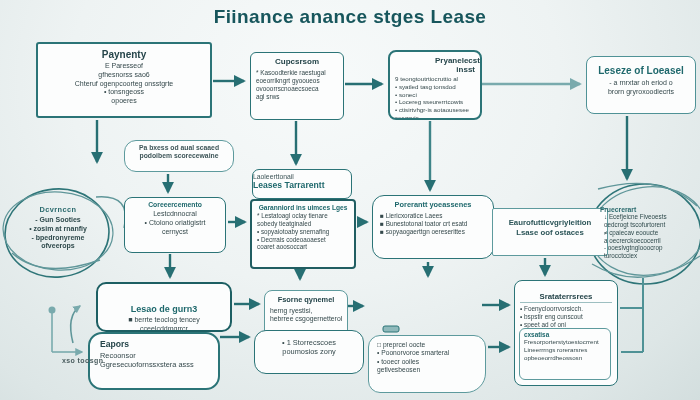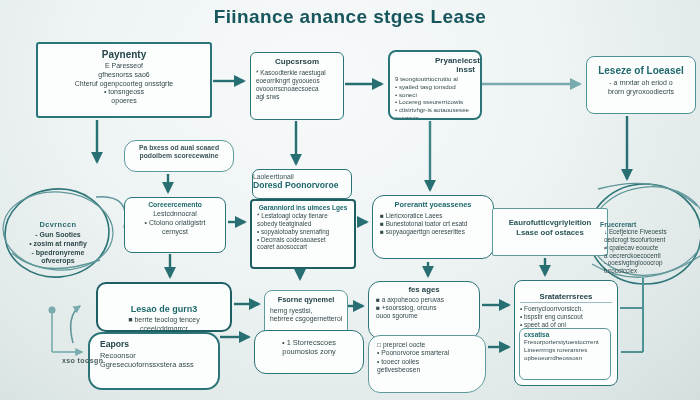--- a/index.html
+++ b/index.html
@@ -9,21 +9,21 @@
   .title{position:absolute;left:170px;top:6px;width:360px;text-align:center;
     font-size:19px;font-weight:bold;color:#17565c;letter-spacing:.4px;}
   .box{position:absolute;background:#fcfdfd;border:2px solid #2b7477;box-sizing:border-box;
     color:#35494c;overflow:hidden;}
   .bt{font-weight:bold;text-align:center;color:#25454a;}
   .bl{line-height:1.25;}
   .bl div{white-space:nowrap;}
   .ctr .bl{text-align:center;}
   .teal{color:#1e686c;}
   .ovaltext{position:absolute;background:transparent;color:#2f4a4c;}
-  .ovaltext .bt{color:#2c6b6e;margin-top:15px;}
+  .ovaltext .bt{color:#2c6b6e;}
   .ann{position:absolute;font-size:7px;font-weight:bold;color:#4a5d5f;letter-spacing:.4px;}
 </style>
 </head>
 <body>
 
 <div id="canvas">
 
   <svg id="wires" viewBox="0 0 700 400">
     <defs>
       <marker id="ad" markerWidth="5" markerHeight="5" refX="4.2" refY="2.5" orient="auto">
@@ -130,21 +130,21 @@
 
   <div class="box ctr" style="left:124px;top:140px;width:110px;height:32px;border-radius:12px;border:1.5px solid #5d9a9d;padding-top:3px;">
     <div class="bl" style="font-size:6.8px;font-weight:bold;color:#3d5558;">
         <div>Pa bxess od aual scaaed</div>
         <div>podoibem scorecewaine</div>
       </div>
   </div>
 
   <div class="box ctr" style="left:252px;top:169px;width:100px;height:30px;border-radius:7px;border-width:1.6px;padding-top:3px;">
     <div style="font-size:6.8px;color:#3d5558;">Laoleerttonail</div>
-    <div class="teal" style="font-size:8.6px;font-weight:bold;">Doresd Poonorvoroe</div>
+    <div class="teal" style="font-size:8.6px;font-weight:bold;">Leases Tarrarentt</div>
   </div>
 
   <div class="box" style="left:250px;top:199px;width:106px;height:70px;border-radius:4px;border:2px solid #215e62;padding:3px 5px;">
     <div class="bt teal" style="font-size:6.6px;">Garanniord ins uimces Lges</div>
     <div class="bl" style="font-size:6.3px;margin-top:1px;">
         <div>*  Lestatoagl oclay tienare</div>
         <div>sobedy tieatginaled</div>
         <div>•  sopyaiotoaby snernafing</div>
         <div>•  Decrrais codeoaoaeset</div>
         <div>coaret aoosoccart</div>
@@ -223,28 +223,20 @@
       </div>
   </div>
 
   <div class="box ctr" style="left:254px;top:330px;width:110px;height:44px;border-radius:12px;border-width:1.8px;padding-top:7px;">
     <div class="bl" style="font-size:7.4px;">
         <div>•  1 Storrecscoes</div>
         <div>poumosios zony</div>
       </div>
   </div>
 
-  <div class="box" style="left:368px;top:281px;width:112px;height:58px;border-radius:12px;border-width:1.6px;padding:3px 7px;">
-    <div class="bt" style="font-size:7.8px;">fes ages</div>
-    <div class="bl" style="font-size:6.5px;margin-top:2px;">
-        <div>■  a axpoheoco peruvas</div>
-        <div>■  +soorssiog, orcuns</div>
-        <div>ouoo sgorume</div>
-      </div>
-  </div>
 
   <div class="box" style="left:368px;top:335px;width:118px;height:58px;border-radius:12px 12px 20px 12px;border:1.6px solid #5d9a9d;padding:5px 8px;">
     <div class="bl" style="font-size:6.7px;">
         <div>□ preprcel oocte</div>
         <div>•  Poonorvoroe smarteral</div>
         <div>•  tooecr ooiles</div>
         <div>getlvesbeosen</div>
       </div>
   </div>
 

